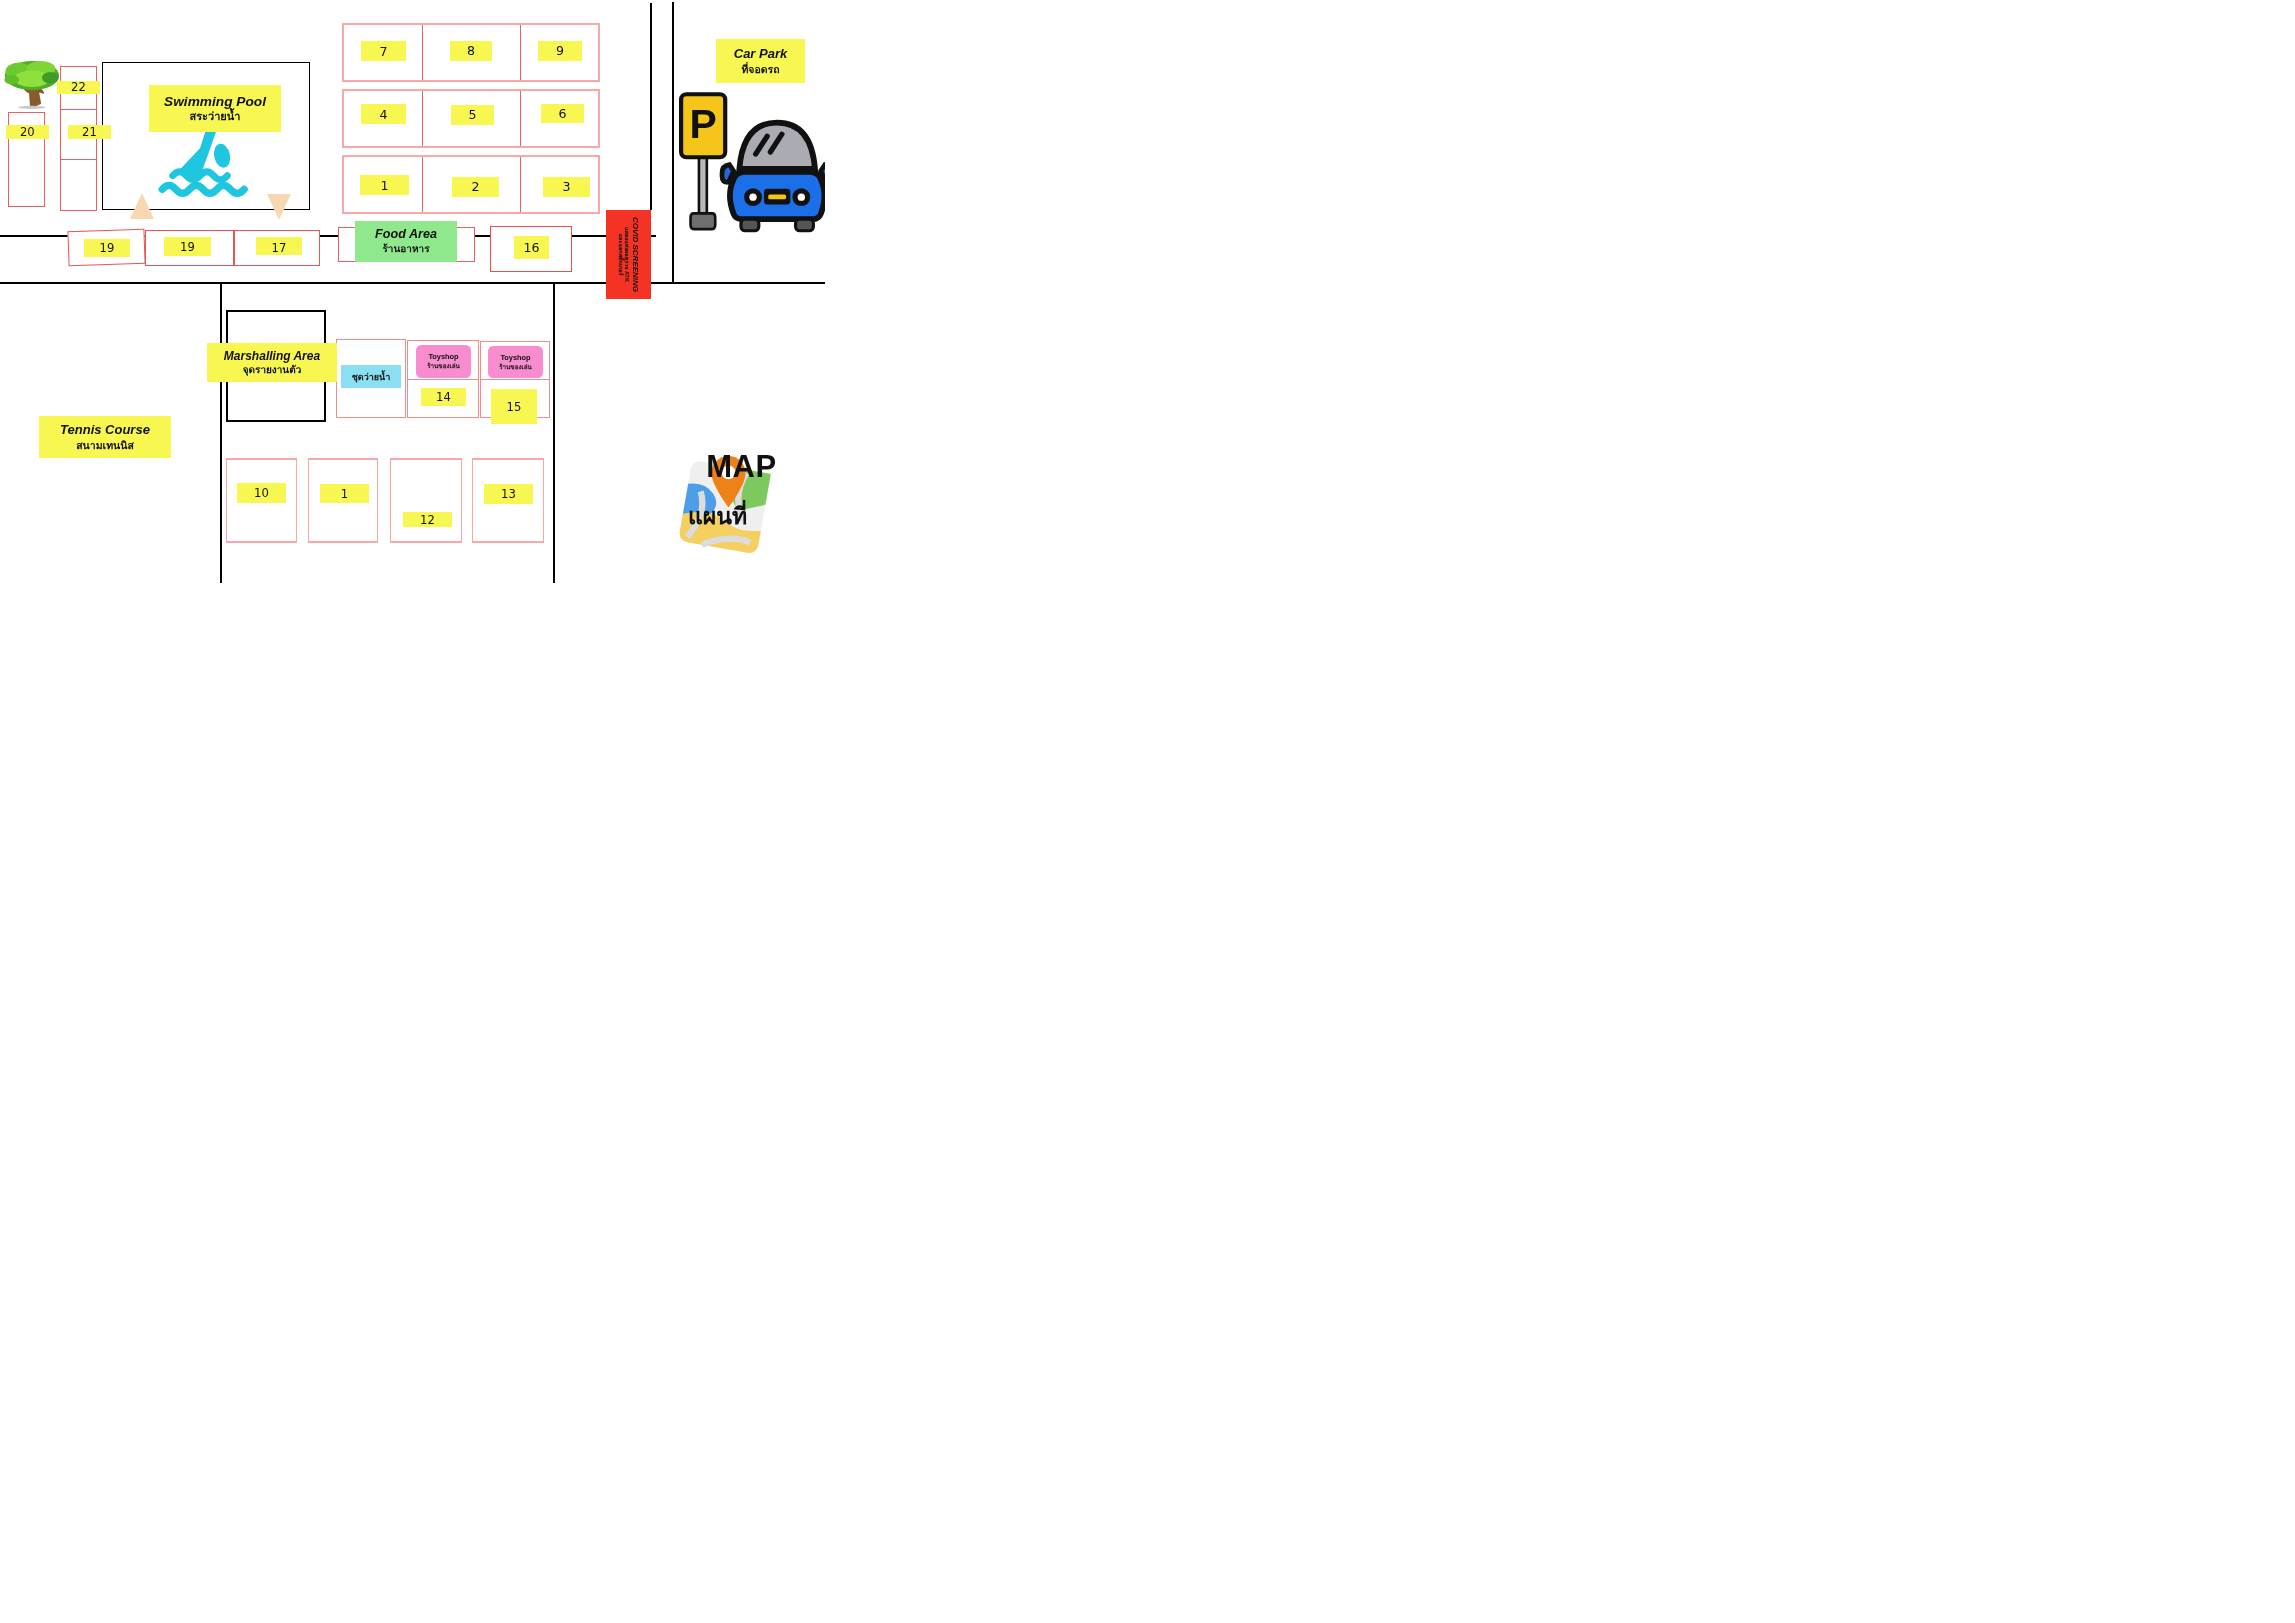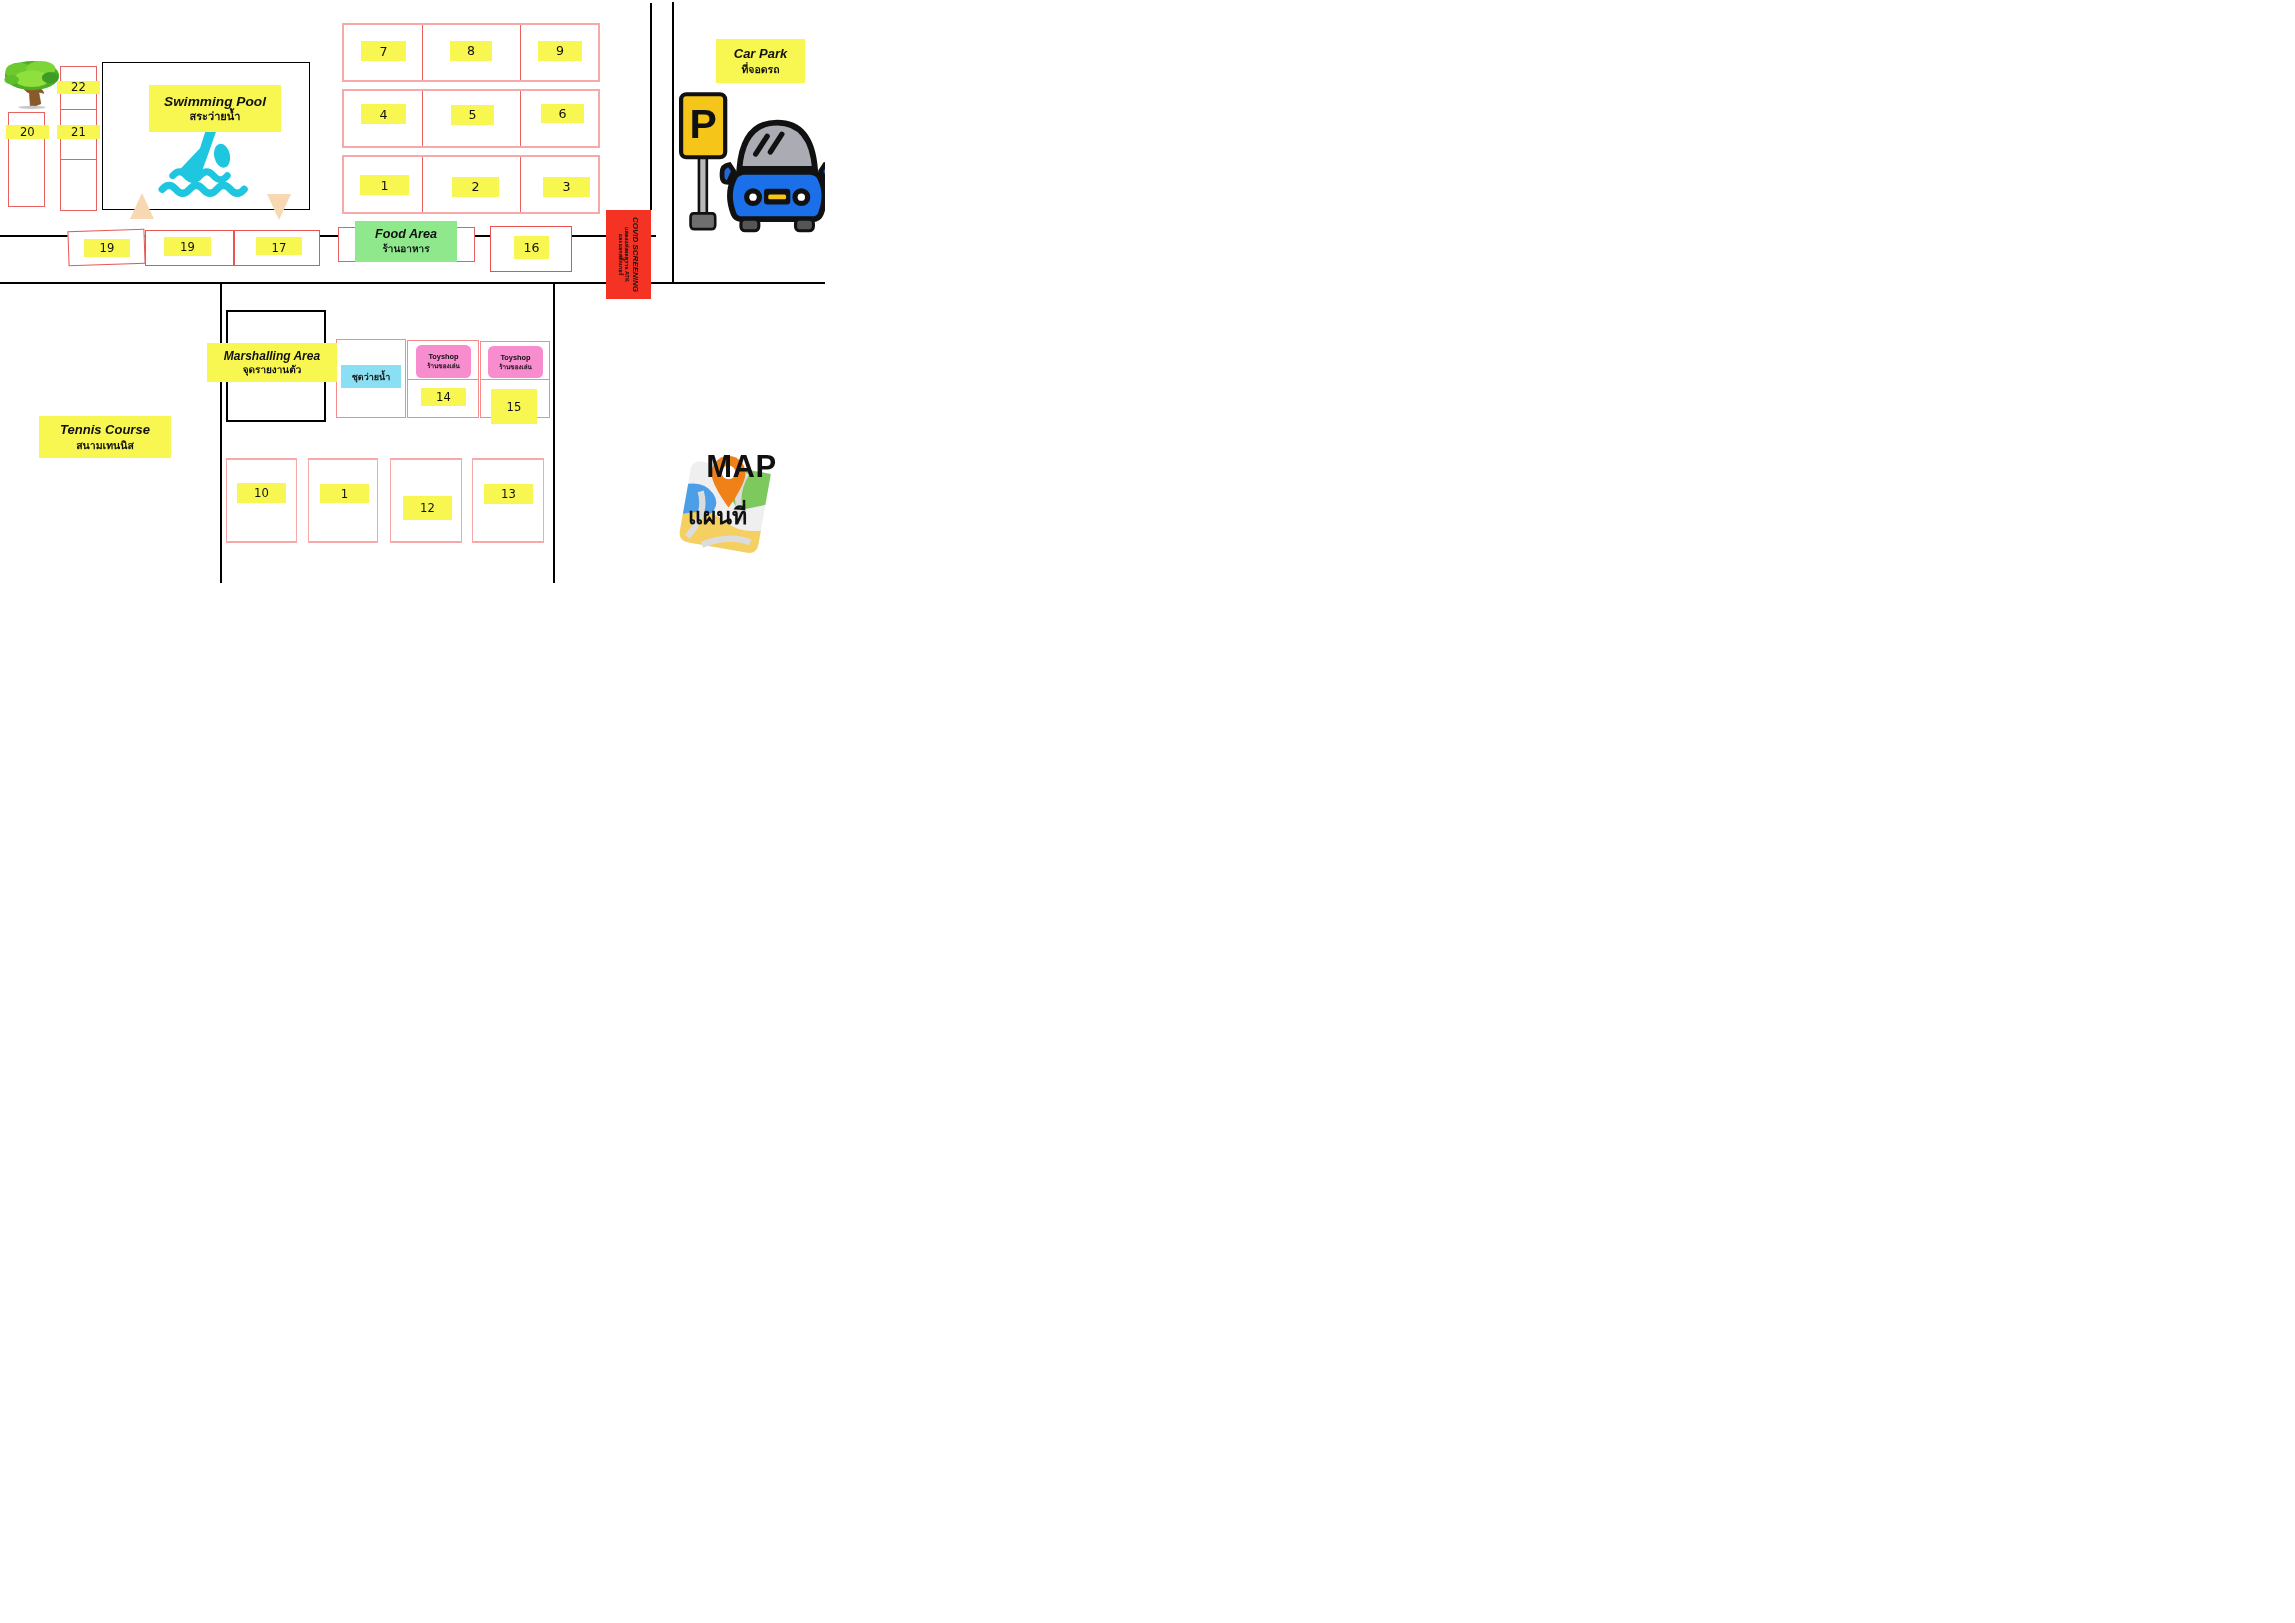--- a/index.html
+++ b/index.html
@@ -43,21 +43,21 @@
   </svg>
 
   <div class="box" style="left:60px;top:66px;width:37px;height:145px;border:1.1px solid #E96060;">
     <div class="divH" style="top:42px;"></div>
     <div class="divH" style="top:92px;"></div>
   </div>
   <div class="box" style="left:8.4px;top:112px;width:37px;height:95px;border:1.1px solid #E96060;"></div>
   <div class="lbl" style="left:57px;top:81px;width:43px;height:12.6px;">
       <span>22</span>
     </div>
-  <div class="lbl" style="left:57px;top:125px;width:43px;height:13.7px;justify-content:center;">
+  <div class="lbl" style="left:68px;top:125px;width:43px;height:13.7px;justify-content:center;">
       <span>21</span>
     </div>
   <div class="lbl" style="left:5.8px;top:125px;width:43px;height:13.7px;">
       <span>20</span>
     </div>
 
   <div class="box" style="left:102px;top:62px;width:208px;height:148px;border:1.6px solid #000;"></div>
   <div class="sign" style="left:149px;top:85px;width:132px;height:47px;">
     <span class="en" style="font-size:13.7px;">Swimming Pool</span>
     <span class="th" style="font-size:11px;">สระว่ายน้ำ</span>
@@ -207,21 +207,21 @@
   <div class="box" style="left:226px;top:458px;width:71px;height:85px;border:2.6px solid #F7A8A8;border-left-width:1.1px;border-right-width:1.1px;"></div>
   <div class="box" style="left:308px;top:458px;width:70px;height:85px;border:2.6px solid #F7A8A8;border-left-width:1.1px;border-right-width:1.1px;"></div>
   <div class="box" style="left:390px;top:458px;width:72px;height:85px;border:2.6px solid #F7A8A8;border-left-width:1.1px;border-right-width:1.1px;"></div>
   <div class="box" style="left:472px;top:458px;width:72px;height:85px;border:2.6px solid #F7A8A8;border-left-width:1.1px;border-right-width:1.1px;"></div>
   <div class="lbl" style="left:237px;top:483px;width:49px;height:19.5px;">
       <span>10</span>
     </div>
   <div class="lbl" style="left:320px;top:484px;width:49px;height:19px;">
       <span>1</span>
     </div>
-  <div class="lbl" style="left:403px;top:496px;width:49px;height:24px;">
+  <div class="lbl" style="left:403px;top:512px;width:49px;height:15px;">
       <span>12</span>
     </div>
   <div class="lbl" style="left:484px;top:484px;width:49px;height:19.5px;">
       <span>13</span>
     </div>
 
   <svg class="abs" style="left:677px;top:459px;z-index:2;" width="95" height="97" viewBox="0 0 180 185">
     <g transform="rotate(10 90 92)">
       <rect x="14" y="14" width="152" height="156" rx="16" fill="#EFEFEF"></rect>
       <path d="M14,60 q30,-10 50,10 q18,18 2,40 L14,120 z" fill="#4D9EE8"></path>

